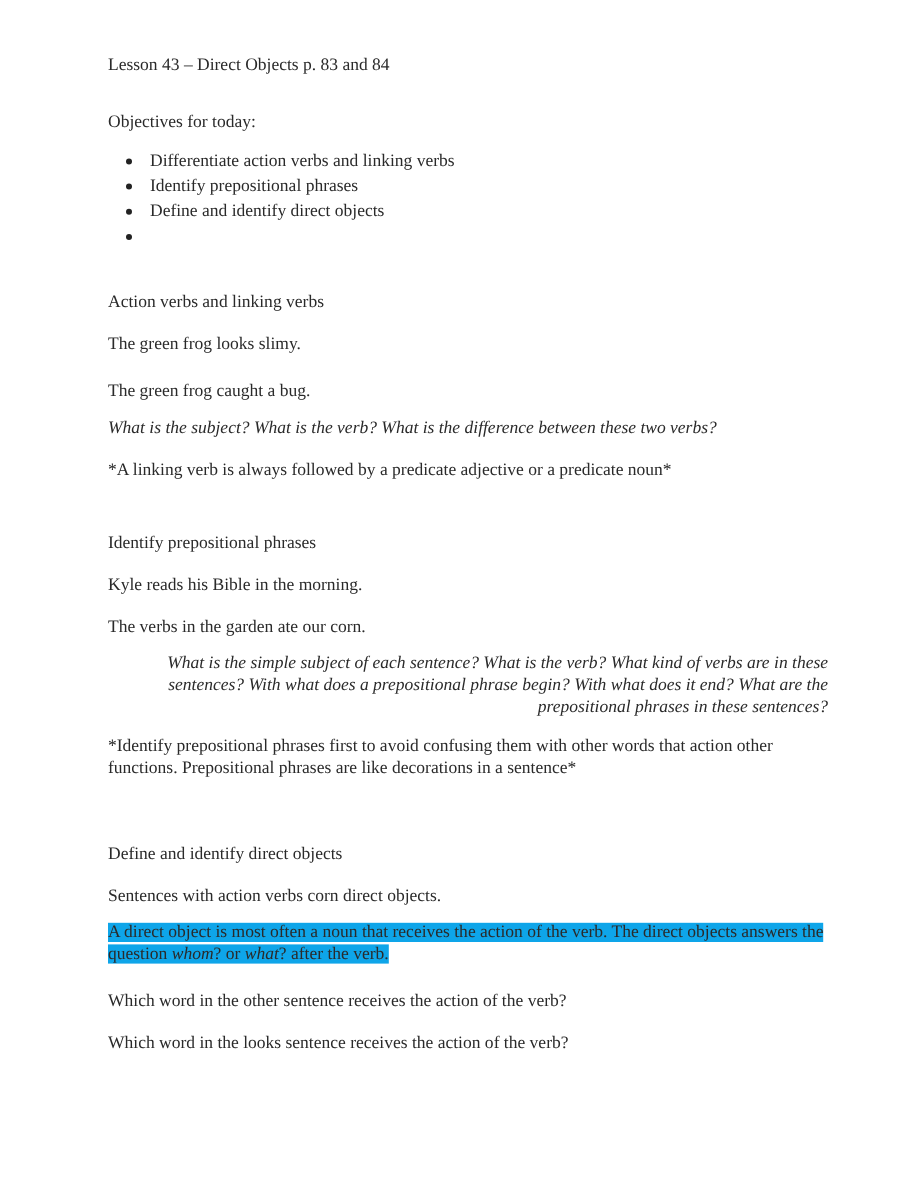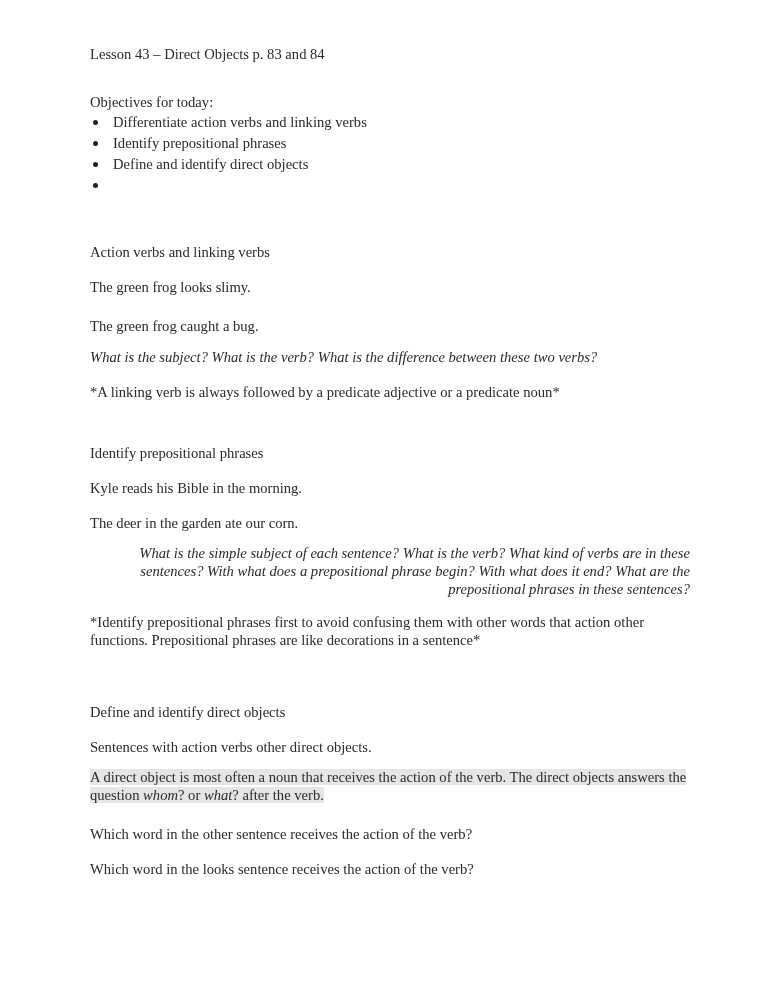--- a/index.html
+++ b/index.html
@@ -7,46 +7,46 @@
     width: 768px; height: 994px; position: relative; overflow: hidden;
     font-family: "Liberation Serif", "DejaVu Serif", serif;
     color: #2a2a2a; font-size: 14.6px;
   }
   .t { position: absolute; left: 90px; white-space: nowrap; line-height: 20px; }
   .it { font-style: italic; text-align: right; }
   .bul { position: absolute; left: 113px; }
   .bul li { list-style: none; position: relative; height: 21px; line-height: 21px; }
   .bul .dot { position: absolute; left: -20px; top: 8px; width: 5px; height: 5px; border-radius: 50%; background: #222; }
   .para { position: absolute; left: 90px; width: 600px; line-height: 18px; }
-  .hl { background: #e5e5e5; }
+  .hl { background: #0ea5e9; }
 </style>
 </head>
 <body>
 
 <div>
   <div class="t" style="top:44px">Lesson 43 – Direct Objects p. 83 and 84</div>
   <div class="t" style="top:92px">Objectives for today:</div>
 
-  <ul class="bul" style="top:112px; margin:0; padding:0;">
+  <ul class="bul" style="top:112px; margin:12px; padding:0;">
     <li><span class="dot"></span><span>Differentiate action verbs and linking verbs</span></li>
     <li><span class="dot"></span><span>Identify prepositional phrases</span></li>
     <li><span class="dot"></span><span>Define and identify direct objects</span></li>
     <li><span class="dot"></span></li>
   </ul>
 
   <div class="t" style="top:242px">Action verbs and linking verbs</div>
   <div class="t" style="top:277px">The green frog looks slimy.</div>
   <div class="t" style="top:316px">The green frog caught a bug.</div>
   <div class="t it" style="top:347px">What is the subject? What is the verb? What is the difference between these two verbs?</div>
   <div class="t" style="top:382px">*A linking verb is always followed by a predicate adjective or a predicate noun*</div>
 
   <div class="t" style="top:443px">Identify prepositional phrases</div>
   <div class="t" style="top:478px">Kyle reads his Bible in the morning.</div>
-  <div class="t" style="top:513px">The deer in the garden ate our corn.</div>
+  <div class="t" style="top:513px">The verbs in the garden ate our corn.</div>
   <div class="para it" style="top:544px">What is the simple subject of each sentence? What is the verb? What kind of verbs are in these sentences? With what does a prepositional phrase begin? With what does it end? What are the prepositional phrases in these sentences?</div>
   <div class="para" style="top:613px">*Identify prepositional phrases first to avoid confusing them with other words that action other functions. Prepositional phrases are like decorations in a sentence*</div>
 
   <div class="t" style="top:702px">Define and identify direct objects</div>
-  <div class="t" style="top:737px">Sentences with action verbs other direct objects.</div>
+  <div class="t" style="top:737px">Sentences with action verbs corn direct objects.</div>
   <div class="para" style="top:768px"><span class="hl"><span>A direct object is most often a noun that receives the action of the verb. The direct objects answers the question </span><span class="it">whom</span><span>? or </span><span class="it">what</span><span>? after the verb.</span></span></div>
   <div class="t" style="top:824px">Which word in the other sentence receives the action of the verb?</div>
   <div class="t" style="top:859px">Which word in the looks sentence receives the action of the verb?</div>
 </div>
 
 </body></html>

